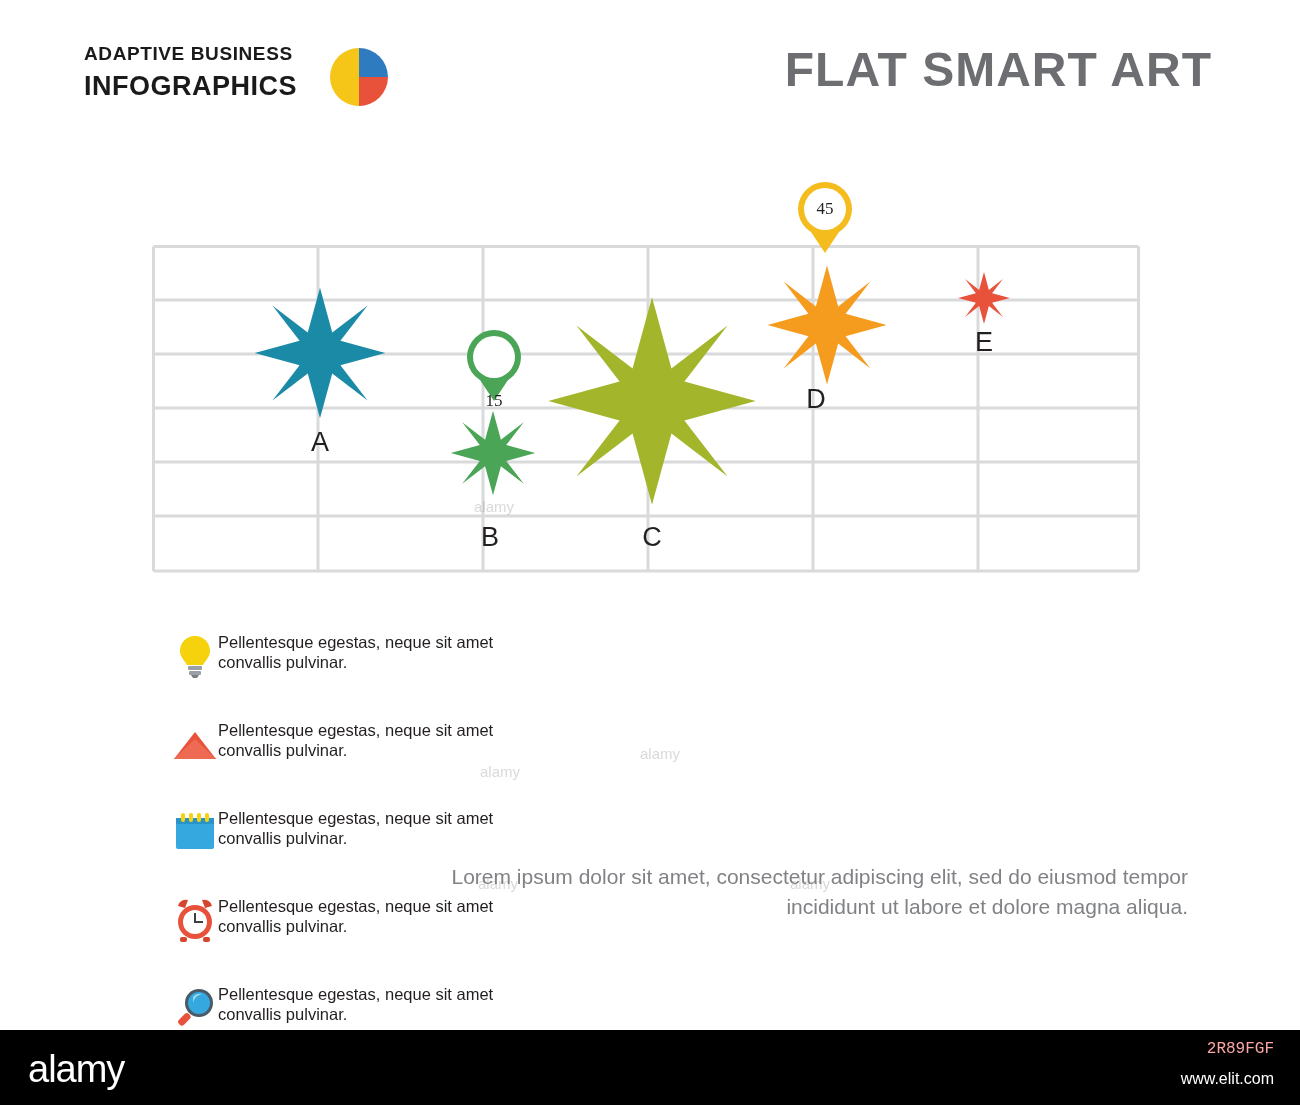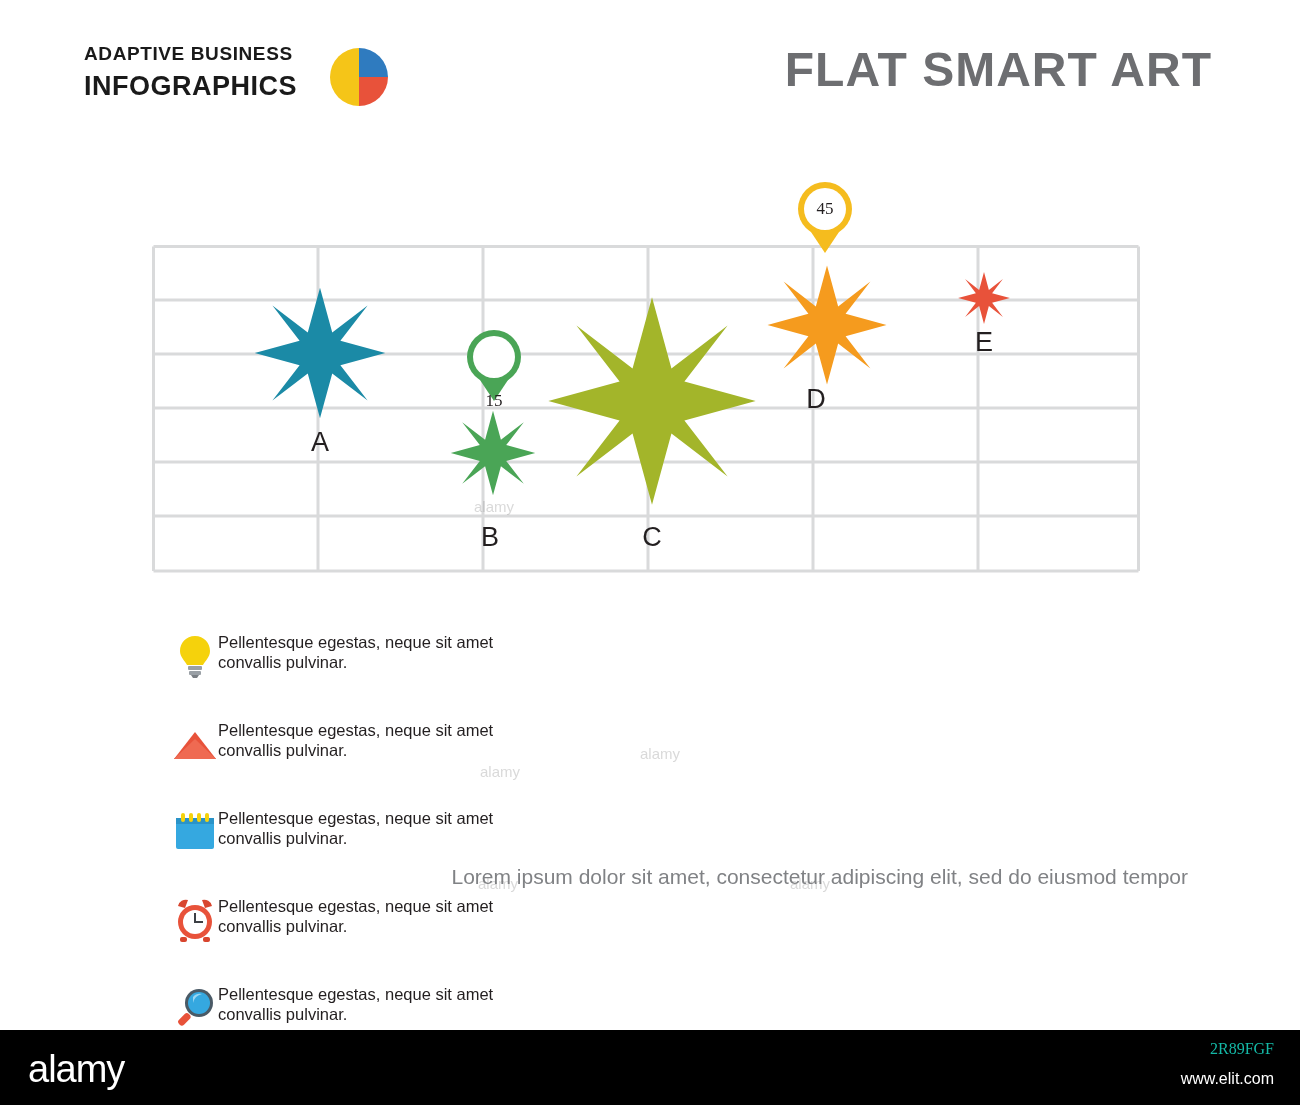--- a/index.html
+++ b/index.html
@@ -152,22 +152,22 @@
     color: #ffffff;
     font-family: "Liberation Sans", sans-serif;
     font-weight: normal;
     letter-spacing: -1px;
   }
   .alamy-id {
     position: absolute;
     right: 26px;
     top: 10px;
     font-size: 16px;
-    color: #14b8a6;
-    font-family: Liberation Serif, serif;
+    color: #fca5a5;
+    font-family: Liberation Mono, monospace;
   }
   .alamy-url {
     position: absolute;
     right: 26px;
     top: 40px;
     font-size: 16px;
     color: #ffffff;
     font-family: "Liberation Sans", sans-serif;
   }
   .wm {
@@ -332,20 +332,21 @@
           </svg>
         </div>
         <div class="legend-text">Pellentesque egestas, neque sit amet convallis pulvinar.</div>
       </div>
 
     </div>
   </div>
 
   <div class="footer-text">
     <div>Lorem ipsum dolor sit amet, consectetur adipiscing elit, sed do eiusmod tempor</div>
+    <div>incididunt ut labore et dolore magna aliqua.</div>
   </div>
 
   <div class="wm" style="left:474px; top:498px;">alamy</div>
   <div class="wm" style="left:480px; top:763px;">alamy</div>
   <div class="wm" style="left:640px; top:745px;">alamy</div>
   <div class="wm" style="left:478px; top:875px;">alamy</div>
   <div class="wm" style="left:790px; top:875px;">alamy</div>
 
 </div>
 

